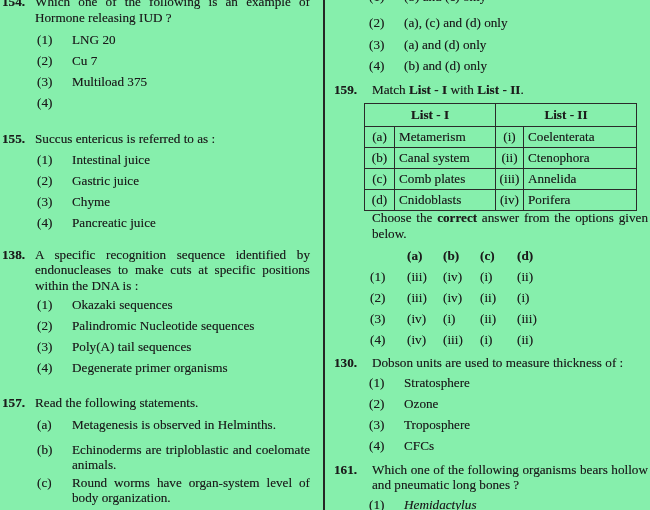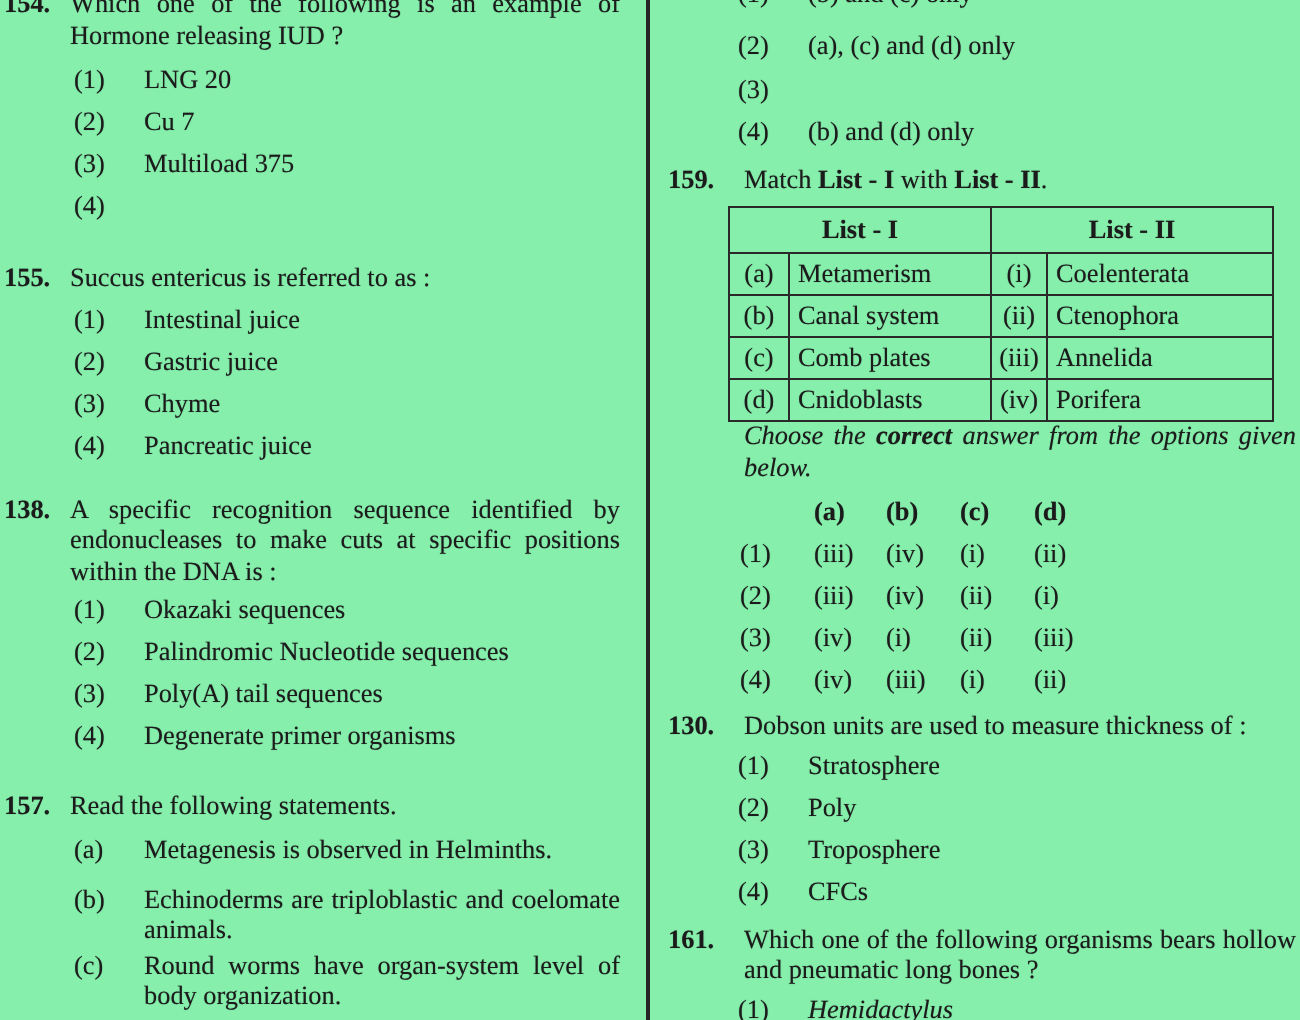--- a/index.html
+++ b/index.html
@@ -25,21 +25,21 @@
   .col-right .opt { margin-left:-3px; }
   .opt .ot { text-align:justify; }
   .italic { font-style:italic; }
 
   .match-table { border-collapse:collapse; margin:5.5px 0 0 -8px; table-layout:fixed; }
   .match-table th, .match-table td { border:1.2px solid #2a2a2a; padding:0 4px; overflow:hidden; white-space:nowrap; }
   .match-table th { height:22px; font-weight:bold; text-align:center; }
   .match-table td { height:20px; }
   .match-table td.lab { text-align:center; padding:0 1px; }
 
-  .choose { text-align:justify; margin-top:-1px;font-style:italic; }
+  .choose { text-align:justify; margin-top:-1px; }
 
   .matrix { margin-left:-2px; }
   .mrow { display:grid; grid-template-columns:37px 36px 37px 37px 42px; }
   .mhead { font-weight:bold; }
 
   b { font-weight:bold; }
 </style>
 </head>
 <body>
 
@@ -144,20 +144,21 @@
         <div class="opt">
           <span class="om">(1)</span>
           <span class="ot">(b) and (c) only</span>
         </div>
         <div class="opt" style="margin-top:10.5px">
           <span class="om">(2)</span>
           <span class="ot">(a), (c) and (d) only</span>
         </div>
         <div class="opt" style="margin-top:6px">
           <span class="om">(3)</span>
+          <span class="ot">(a) and (d) only</span>
         </div>
         <div class="opt" style="margin-top:6px">
           <span class="om">(4)</span>
           <span class="ot">(b) and (d) only</span>
         </div>
       </div>
     </div>
 
     <div class="q" style="margin-top:8.5px">
       <span class="qnum">159.</span>
@@ -248,21 +249,21 @@
     <div class="q" style="margin-top:8px">
       <span class="qnum">130.</span>
       <div>
         <div class="qtext">Dobson units are used to measure thickness of :</div>
         <div class="opt" style="margin-top:4px">
           <span class="om">(1)</span>
           <span class="ot">Stratosphere</span>
         </div>
         <div class="opt" style="margin-top:5.5px">
           <span class="om">(2)</span>
-          <span class="ot">Poly</span>
+          <span class="ot">Ozone</span>
         </div>
         <div class="opt" style="margin-top:5.5px">
           <span class="om">(3)</span>
           <span class="ot">Troposphere</span>
         </div>
         <div class="opt" style="margin-top:5.5px">
           <span class="om">(4)</span>
           <span class="ot">CFCs</span>
         </div>
       </div>

